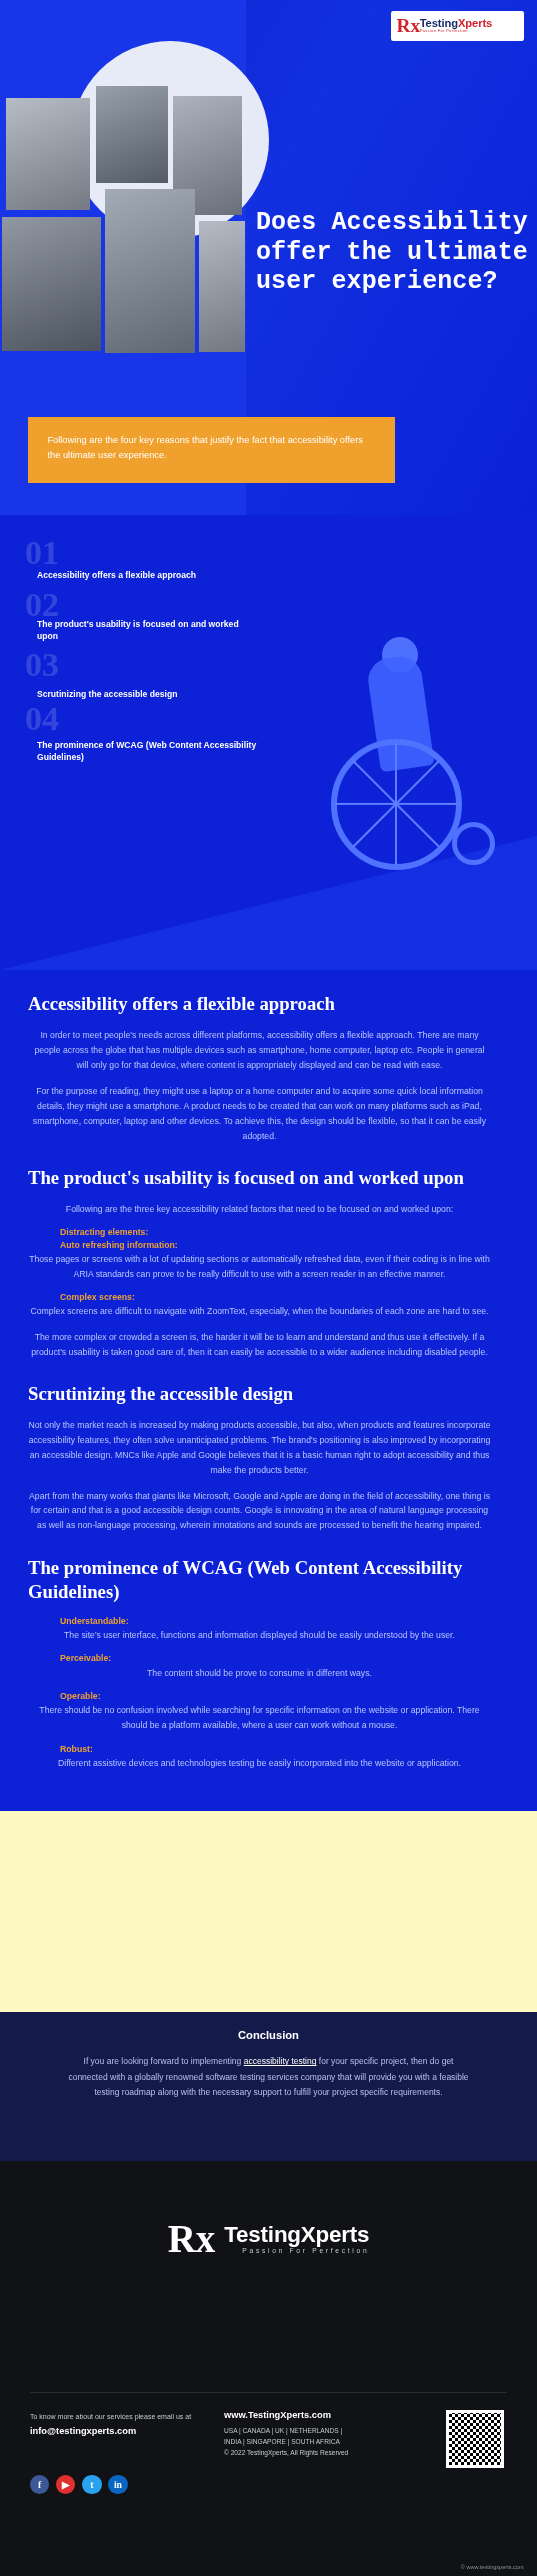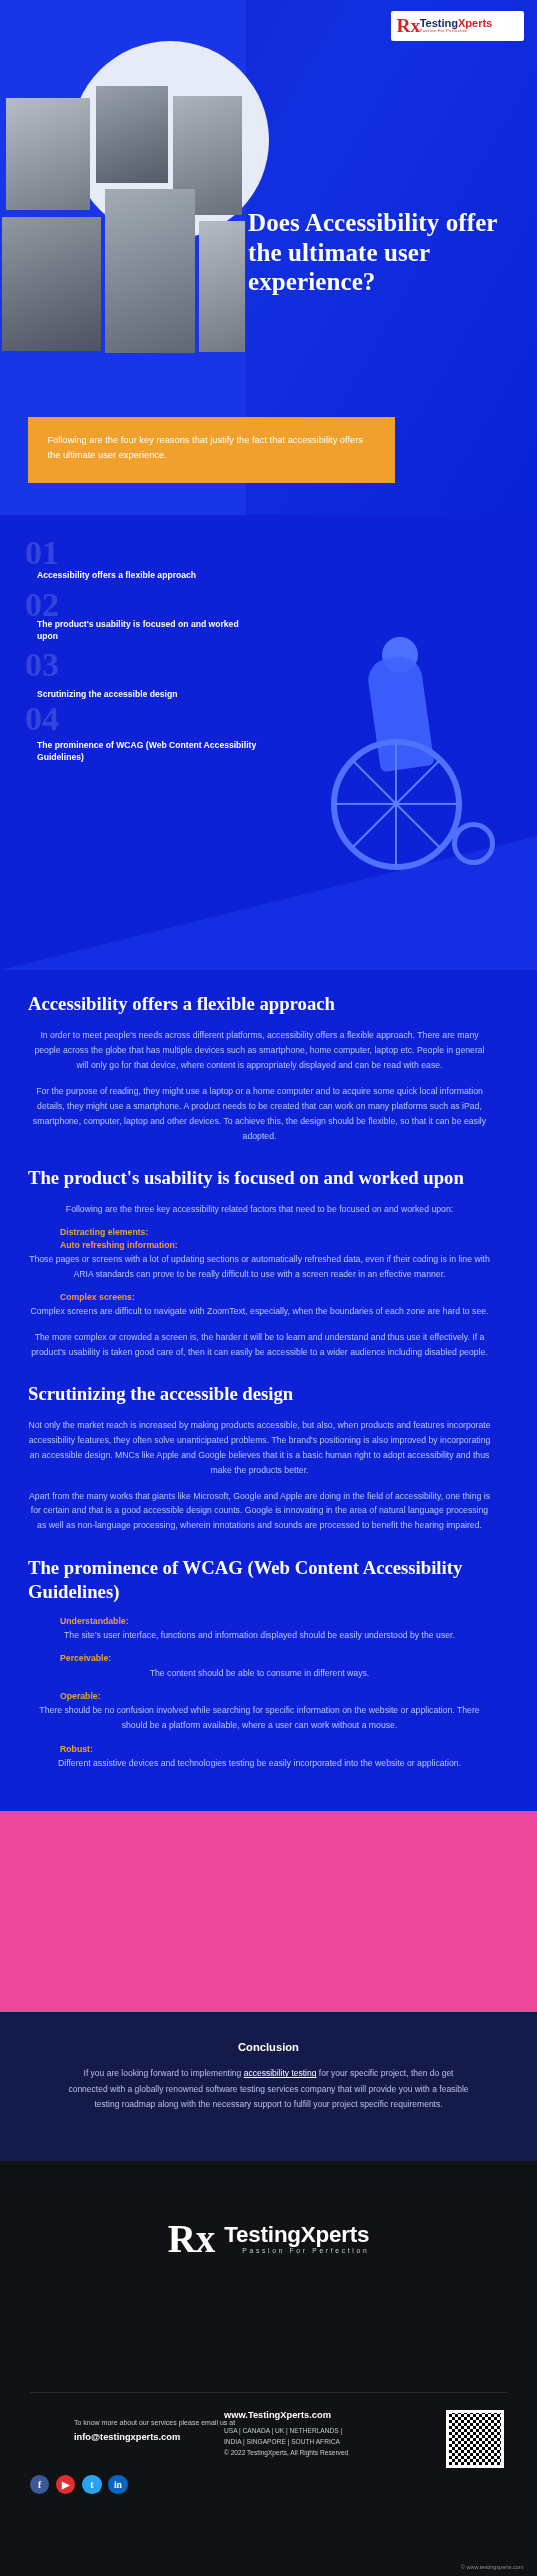--- a/index.html
+++ b/index.html
@@ -6,21 +6,21 @@
   html, body {
     width: 537px;
     background: #ffffff;
     font-family: "Liberation Sans", sans-serif;
   }
   .page {
     position: relative;
     width: 537px;
     height: 2576px;
     overflow: hidden;
-    background: #ec4899;
+    background: #fef9c3;
   }
 
   
   .hero {
     position: relative;
     width: 537px;
     height: 515px;
     background: linear-gradient(120deg, #0b1ec9 0%, #1230e0 45%, #0a22d6 100%);
     overflow: hidden;
   }
@@ -79,24 +79,24 @@
     font-weight: 700;
     margin-right: 3.7px;
   }
   .logo-txt { line-height: 1.05; }
   .logo-name { font-size: 11.2px; font-weight: 700; color: #1b2b6b; letter-spacing: -0.1px; }
   .logo-name .x { color: #d4202a; }
   .logo-tag { font-size: 3.9px; letter-spacing: 0.4px; color: #d4202a; }
 
   .hero-title {
     position: absolute;
-    left: 248px; top: 208px;
+    left: 256px; top: 208px;
     width: 276px;
     color: #ffffff;
-    font-family: Liberation Serif, serif;
+    font-family: Liberation Mono, monospace;
     font-weight: 700;
     font-size: 25px;
     line-height: 1.18;
     letter-spacing: 0.1px;
   }
 
   
   .callout {
     position: absolute;
     left: 28px; top: 377px;
@@ -224,21 +224,21 @@
   }
 
   
   .conclusion {
     position: absolute;
     left: 0; top: 2012px;
     width: 537px; height: 149px;
     background: #141a4a;
     color: #ffffff;
     text-align: center;
-    padding: 29px 67px;
+    padding: 17px 67px;
   }
   .conclusion h3 {
     font-size: 11.2px;
     font-weight: 700;
     margin-bottom: 13.4px;
   }
   .conclusion p {
     font-size: 8.5px;
     line-height: 1.8;
     color: #b9c0e8;
@@ -277,21 +277,21 @@
   }
   .flogo-tag {
     font-size: 6.7px; letter-spacing: 2.7px; color: #c9ccd2; text-align: right;
   }
   .foot-div {
     position: absolute;
     left: 30px; right: 30px; top: 231px;
     height: 0.7px; background: #2a2c31;
   }
   .foot-left {
-    position: absolute; left: 30px; top: 257px; width: 179px; margin-left: 44px;
+    position: absolute; left: 30px; top: 251px; width: 179px;
   }
   .foot-left .small { font-size: 7px; color: #c7cad0; line-height: 1.55; }
   .foot-left .mail { font-size: 9.3px; font-weight: 700; color: #ffffff; margin-top: 3px; }
   .socials { position: absolute; left: 30px; top: 314px; display: flex; gap: 6.7px; }
   .soc {
     width: 19.4px; height: 19.4px; border-radius: 50%;
     display: flex; align-items: center; justify-content: center;
     font-size: 9.7px; font-weight: 700; color: #ffffff;
     font-family: "Liberation Serif", serif;
   }
@@ -389,21 +389,21 @@
     <p class="para">The more complex or crowded a screen is, the harder it will be to learn and understand and thus use it effectively. If a product's usability is taken good care of, then it can easily be accessible to a wider audience including disabled people.</p>
 
     <h2 class="h2">Scrutinizing the accessible design</h2>
     <p class="para">Not only the market reach is increased by making products accessible, but also, when products and features incorporate accessibility features, they often solve unanticipated problems. The brand's positioning is also improved by incorporating an accessible design. MNCs like Apple and Google believes that it is a basic human right to adopt accessibility and thus make the products better.</p>
     <p class="para">Apart from the many works that giants like Microsoft, Google and Apple are doing in the field of accessibility, one thing is for certain and that is a good accessible design counts. Google is innovating in the area of natural language processing as well as non-language processing, wherein innotations and sounds are processed to benefit the hearing impaired.</p>
 
     <h2 class="h2">The prominence of WCAG (Web Content Accessibility Guidelines)</h2>
     <div class="sub">Understandable:</div>
     <p class="para">The site's user interface, functions and information displayed should be easily understood by the user.</p>
     <div class="sub">Perceivable:</div>
-    <p class="para">The content should be able to consume in different ways.</p>
+    <p class="para">The content should be prove to consume in different ways.</p>
     <div class="sub">Operable:</div>
     <p class="para">There should be no confusion involved while searching for specific information on the website or application. There should be a platform available, where a user can work without a mouse.</p>
     <div class="sub">Robust:</div>
     <p class="para">Different assistive devices and technologies testing be easily incorporated into the website or application.</p>
   </div>
 
   <div class="conclusion">
     <h3>Conclusion</h3>
     <p><span>If you are looking forward to implementing </span><a href="#">accessibility testing</a><span> for your specific project, then do get connected with a globally renowned software testing services company that will provide you with a feasible testing roadmap along with the necessary support to fulfill your project specific requirements.</span></p>
   </div>

